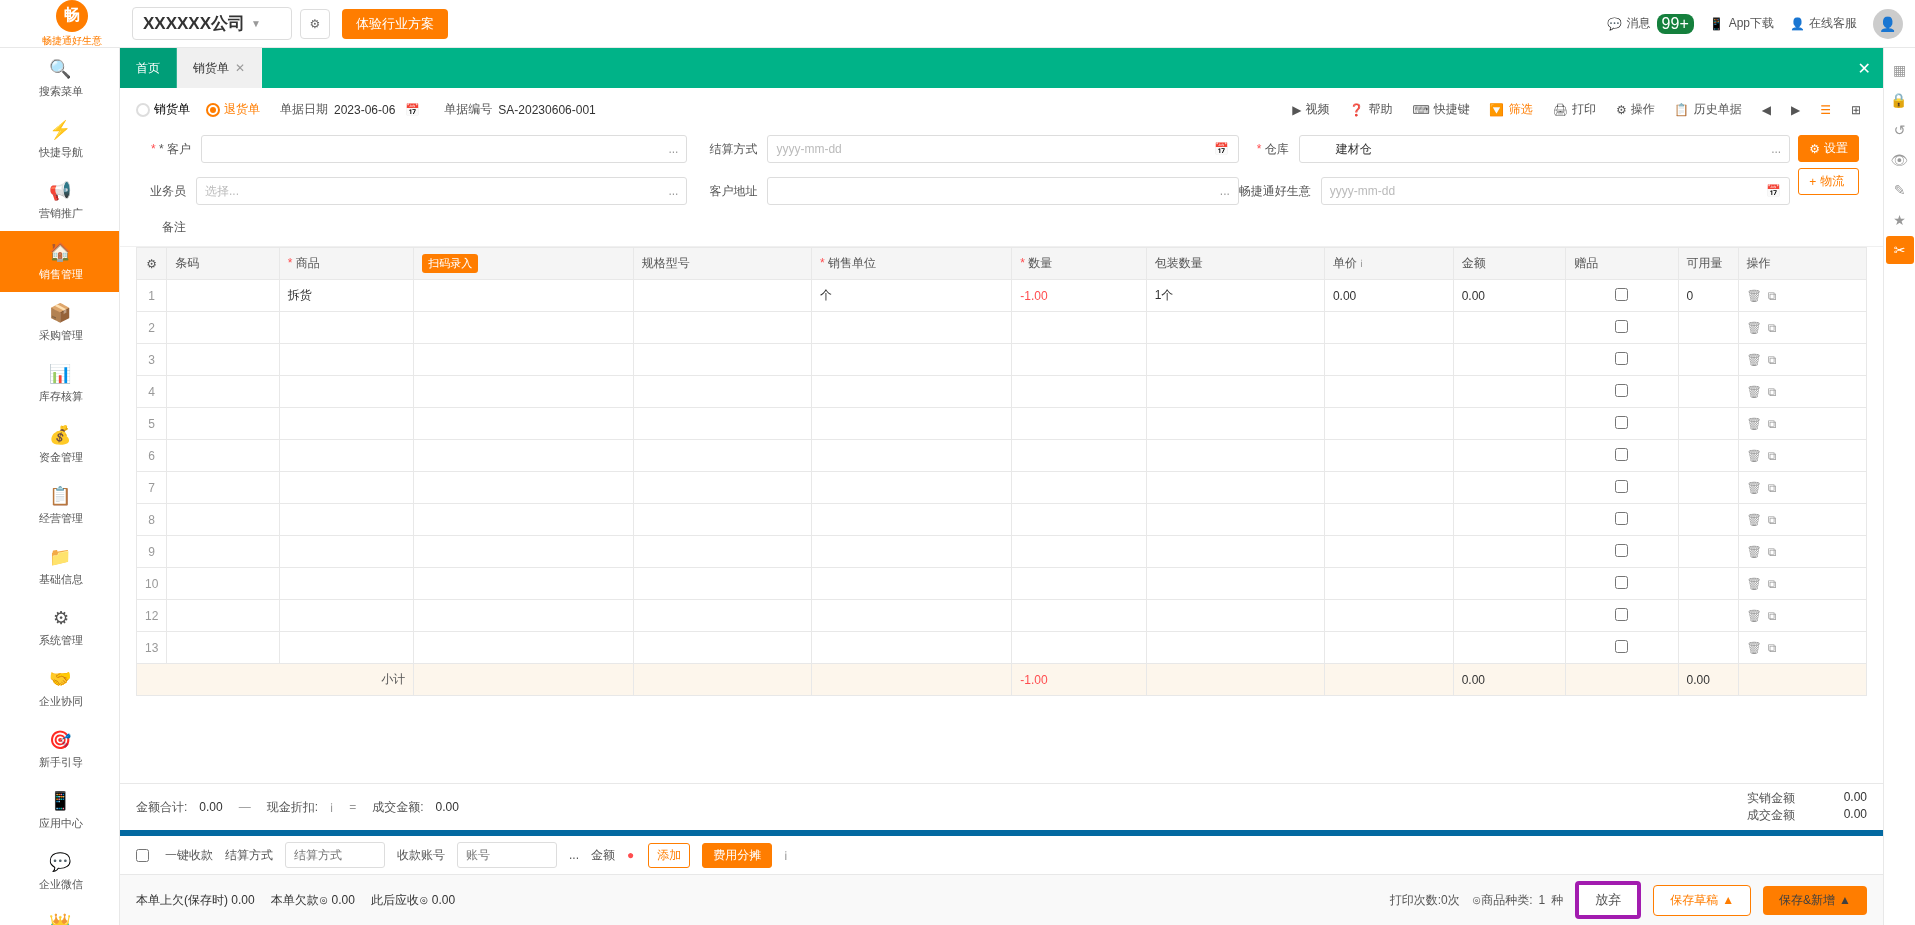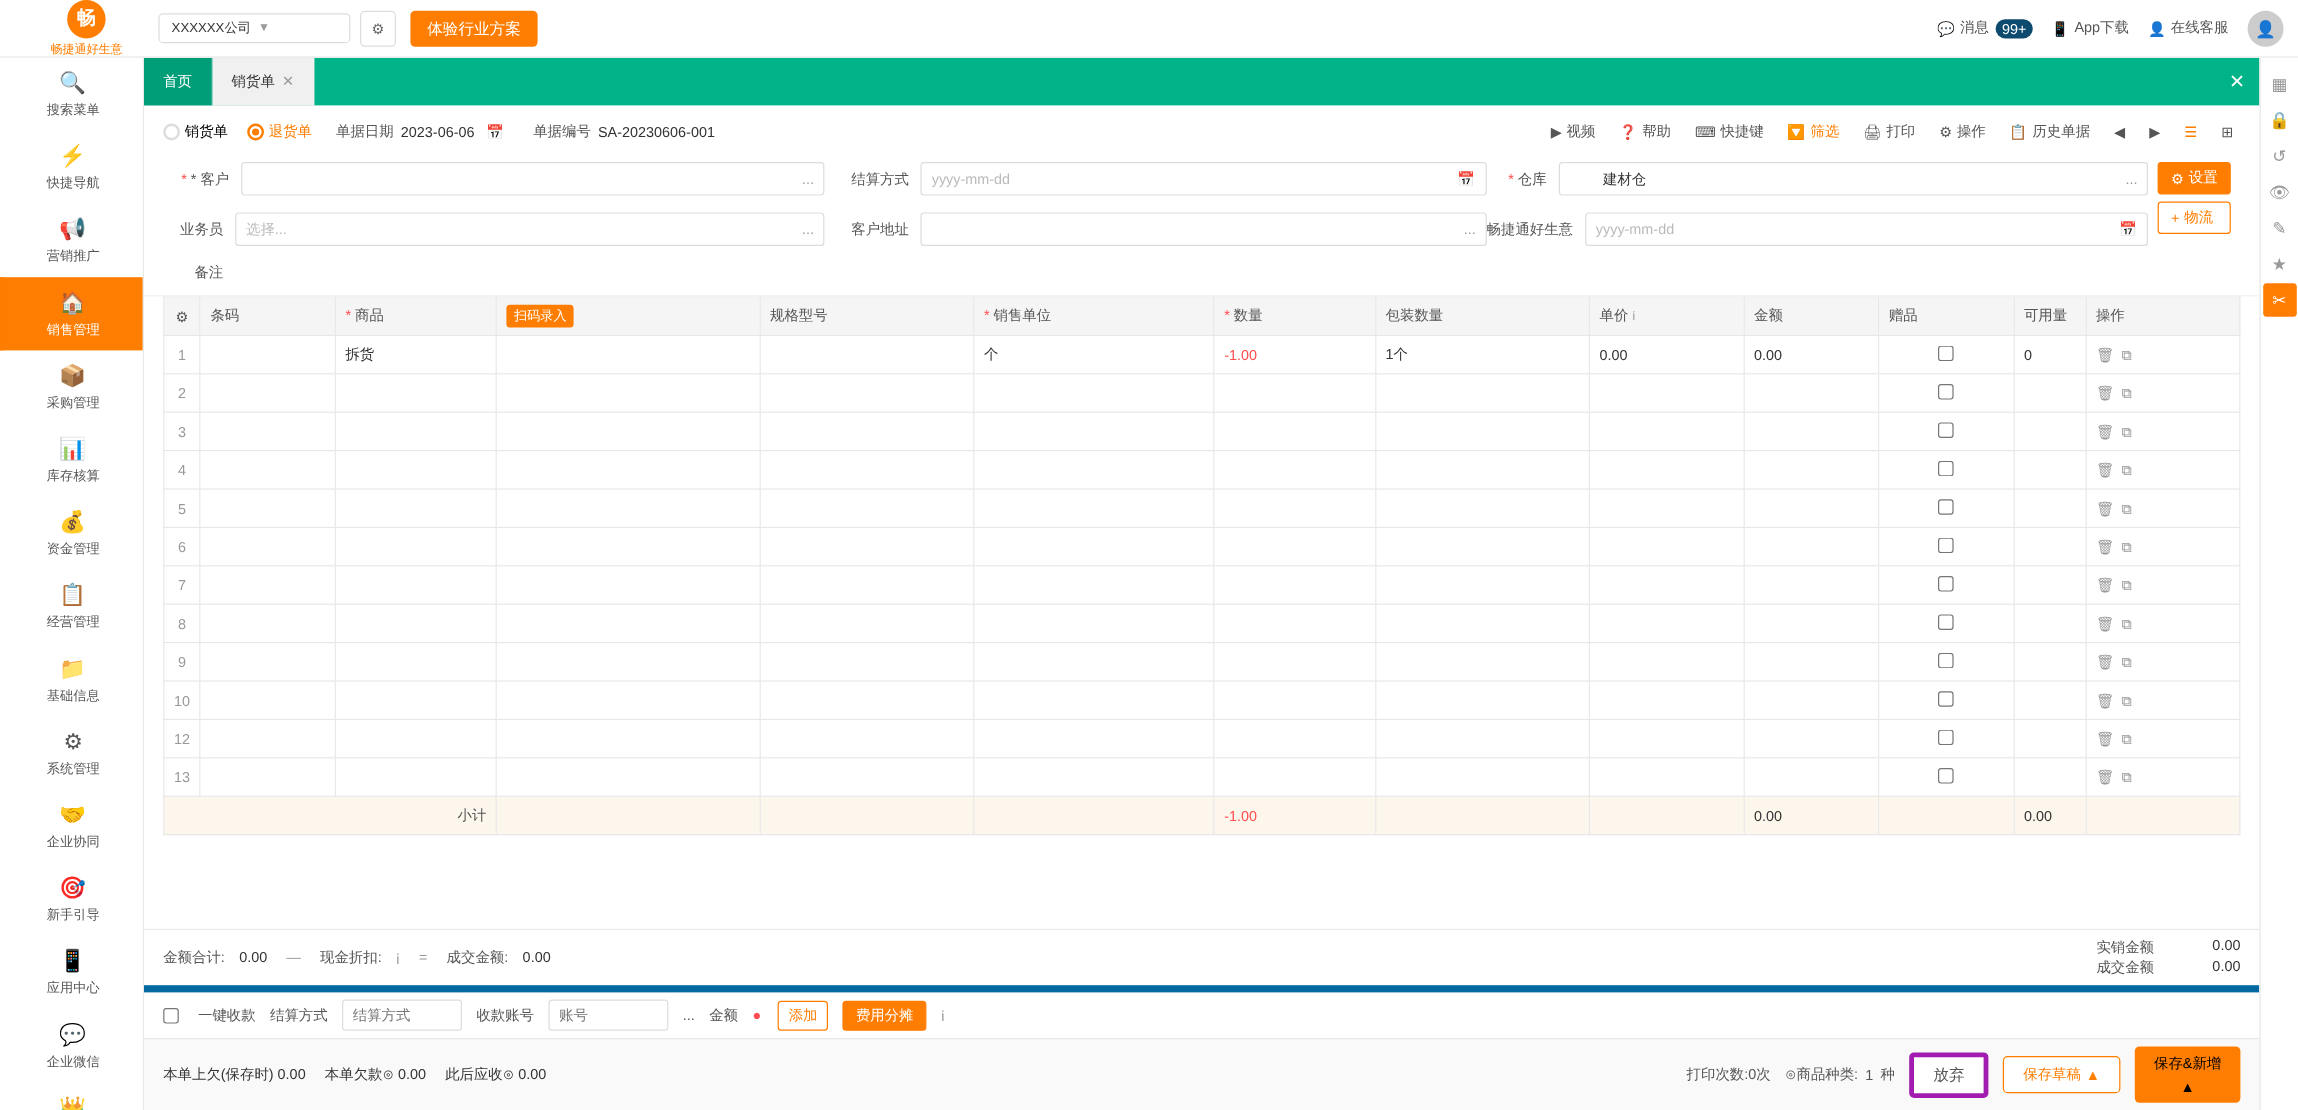--- a/index.html
+++ b/index.html
@@ -29,42 +29,42 @@
       display: flex; align-items: center; justify-content: center;
       color: #fff; font-size: 16px; font-weight: bold;
     }
     .logo-text { font-size: 10px; color: #ff7d00; margin-top: 2px; }
     .company-selector {
       display: flex; align-items: center; gap: 6px;
       border: 1px solid #ddd; border-radius: 4px;
       padding: 4px 10px; cursor: pointer; min-width: 160px;
       background: #fff;
     }
-    .company-name { color: #333; font-size: 11px; }
+    .company-name { color: #333; font-size: 17px; font-weight: bold; }
     .chevron-down { color: #999; font-size: 10px; }
     .gear-btn {
       width: 30px; height: 30px; border: 1px solid #ddd; border-radius: 4px;
       display: flex; align-items: center; justify-content: center;
       cursor: pointer; margin-left: 8px; color: #666;
     }
     .trial-btn {
       background: #ff7d00; color: #fff; border: none; border-radius: 4px;
       padding: 6px 14px; cursor: pointer; font-size: 13px; margin-left: 12px;
     }
     .top-right {
       margin-left: auto;
       display: flex; align-items: center; gap: 16px;
     }
     .top-right-item {
       display: flex; align-items: center; gap: 4px;
       color: #555; cursor: pointer; font-size: 12px;
     }
     .badge {
-      background: #0c4a6e; color: #fff; border-radius: 8px;
-      padding: 1px 5px; font-size: 12px; margin-left: 2px;
+      background: #15803d; color: #fff; border-radius: 8px;
+      padding: 1px 5px; font-size: 16px; margin-left: 2px;
     }
     .avatar {
       width: 30px; height: 30px; border-radius: 50%;
       background: #ccc; display: flex; align-items: center; justify-content: center;
     }
 
     
     .main-layout { display: flex; height: calc(925px - 48px); }
 
     
@@ -230,23 +230,23 @@
     .abandon-btn {
       border: 4px solid #a21caf; background: #fff; color: #555;
       border-radius: 4px; padding: 6px 16px; cursor: pointer; font-size: 13px;
     }
     .save-draft-btn {
       border: 1px solid #ff7d00; background: #fff; color: #ff7d00;
       border-radius: 4px; padding: 6px 16px; cursor: pointer; font-size: 13px;
       display: flex; align-items: center; gap: 4px;
     }
     .save-new-btn {
-      background: #ff7d00; color: #000000; border: none;
+      background: #ff7d00; color: #404040; border: none;
       border-radius: 4px; padding: 6px 16px; cursor: pointer; font-size: 13px;
-      display: flex; align-items: center; gap: 4px; flex-direction: column;
+      display: flex; align-items: center; gap: 4px;
     }
 
     
     .right-panel {
       width: 32px; background: #fff; border-left: 1px solid #e8e8e8;
       display: flex; flex-direction: column; align-items: center;
       padding-top: 8px; gap: 2px;
     }
     .right-panel-icon {
       width: 28px; height: 28px; display: flex; align-items: center; justify-content: center;

